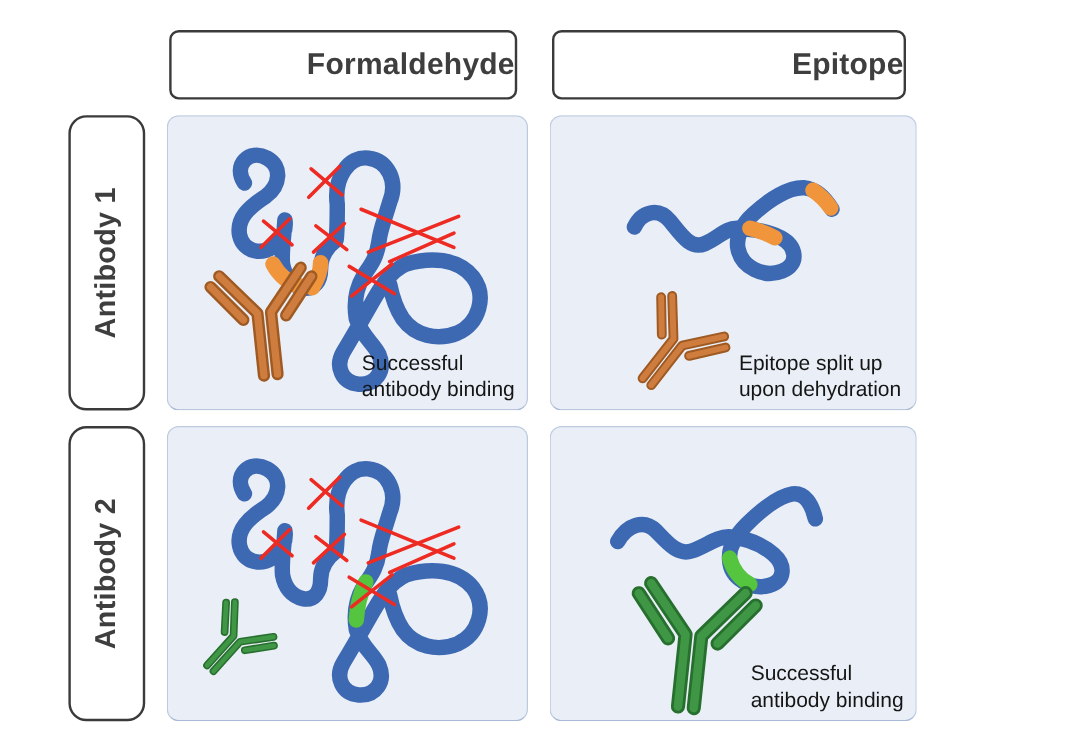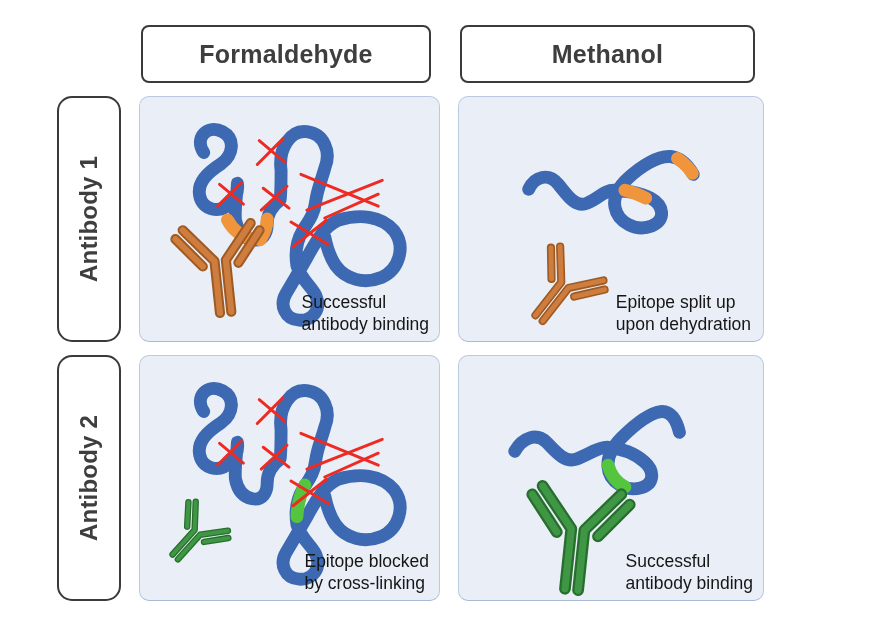--- a/index.html
+++ b/index.html
@@ -12,21 +12,21 @@
     display:grid;
     grid-template-columns:64px 301px 306px;
     grid-template-rows:58px 246px 246px;
     column-gap:18px; row-gap:13px;
   }
   .col-header {
     margin:0 9px 0 2px;
     background:#ffffff;
     border:2px solid var(--header-border);
     border-radius:8px;
-    display:flex; align-items:center; justify-content:center;
+    display:flex; align-items:center; justify-content:flex-end;
     font-size:25px; font-weight:700; color:var(--header-text);
     letter-spacing:0.2px;
   }
   .row-header {
     background:#ffffff;
     border:2px solid var(--header-border);
     border-radius:15px;
     display:flex; align-items:center; justify-content:center;
   }
   .row-header .vtext {
@@ -88,21 +88,21 @@
 </svg>
 
 <div class="figure">
   <div class="grid">
 
     <div></div>
     <div class="col-header">
       <span>Formaldehyde</span>
     </div>
     <div class="col-header">
-      <span>Methanol</span>
+      <span>Epitope</span>
     </div>
 
     <div class="row-header">
       <span class="vtext">Antibody 1</span>
     </div>
 
     <div class="panel">
       <svg class="art" viewBox="0 0 301 246">
         <g>
           <path class="protein" d="M 64 56 C 54 41, 68 27, 83 35 C 96 42, 94 58, 82 67 C 68 76, 57 86, 60 100 C 63 114, 80 118, 91 107 C 97 101, 99 94, 98 87 C 97 103, 95 114, 96 124 C 98 135, 104 142, 113 144 C 123 146, 128 138, 128 128 C 128 118, 133 110, 141 104 C 142 97, 142 85, 142 74 C 139 51, 152 33, 168 35 C 185 37, 193 55, 186 72 C 182 86, 178 95, 177 105 C 175 120, 169 126, 164 134 C 157 146, 156 158, 158 170 C 162 184, 172 190, 177 200 C 183 214, 174 226, 160 225 C 146 224, 140 210, 147 198 C 153 188, 160 176, 168 162 C 178 144, 186 130, 200 124 C 220 118, 243 119, 256 135 C 268 151, 261 174, 243 182 C 226 189, 207 184, 197 170 C 191 161, 188 151, 186 141"></path>
@@ -165,22 +165,20 @@
           <path class="crosslink" d="M 124 92 L 150 112"></path>
           <path class="crosslink" d="M 148 90 L 122 114"></path>
           <path class="crosslink" d="M 162 78 L 240 110"></path>
           <path class="crosslink" d="M 168 114 L 244 84"></path>
           <path class="crosslink" d="M 186 122 L 240 98"></path>
           <path class="crosslink" d="M 152 126 L 190 149"></path>
           <path class="crosslink" d="M 188 124 L 154 151"></path>
         </g>
         <use href="#antibody" class="ab-green" transform="translate(52,184) rotate(42) scale(0.52)"></use>
       </svg>
-      <div class="caption">Epitope blocked
-by cross-linking</div>
     </div>
 
     <div class="panel">
       <svg class="art" viewBox="0 0 306 246">
         <g>
           <path class="protein" d="M 56 96 C 64 82, 78 77, 88 87 C 97 96, 106 108, 118 104 C 130 100, 139 92, 149 92 C 163 93, 177 98, 187 107 C 197 116, 197 129, 183 133 C 168 137, 151 127, 150 112 C 149 103, 154 92, 164 82 C 176 70, 191 58, 203 56 C 213 55, 219 64, 222 77"></path>
         </g>
         <g>
           <path class="epi-green" d="M 150 110 Q 154 125 167 132"></path>
         </g>

